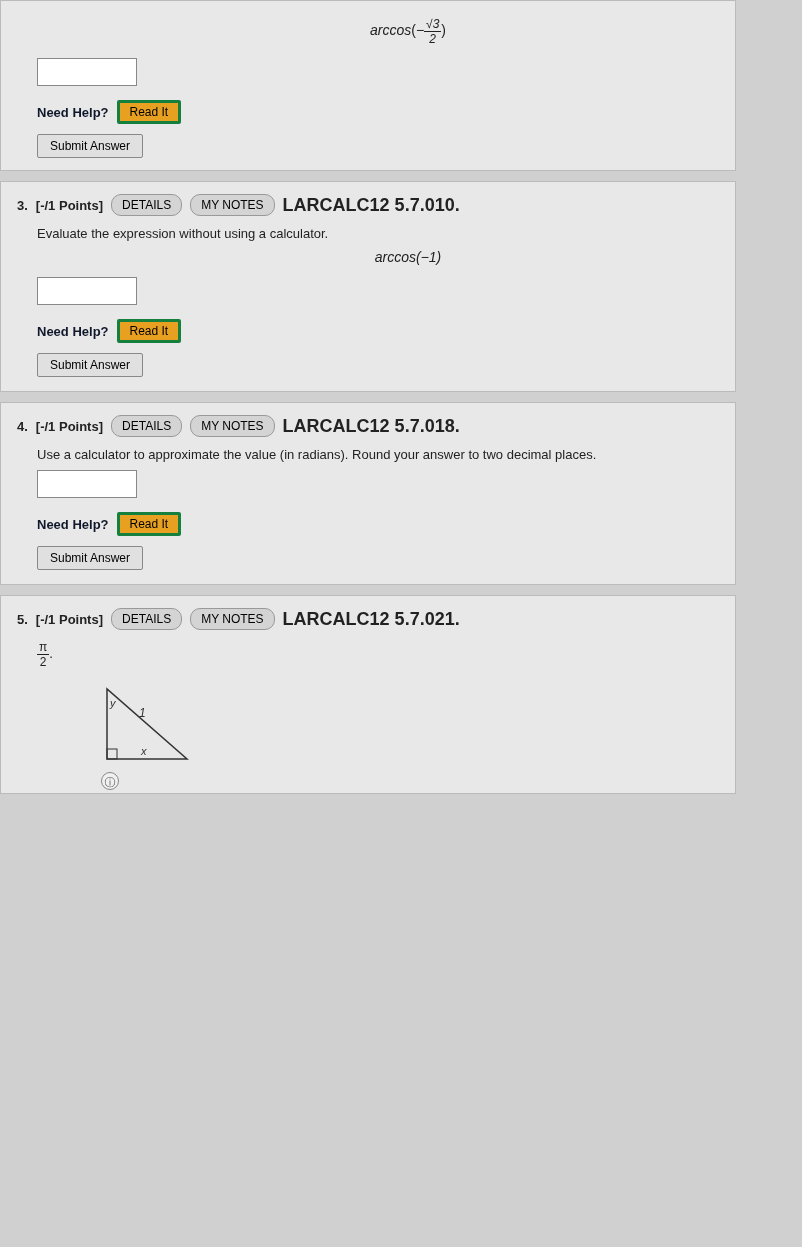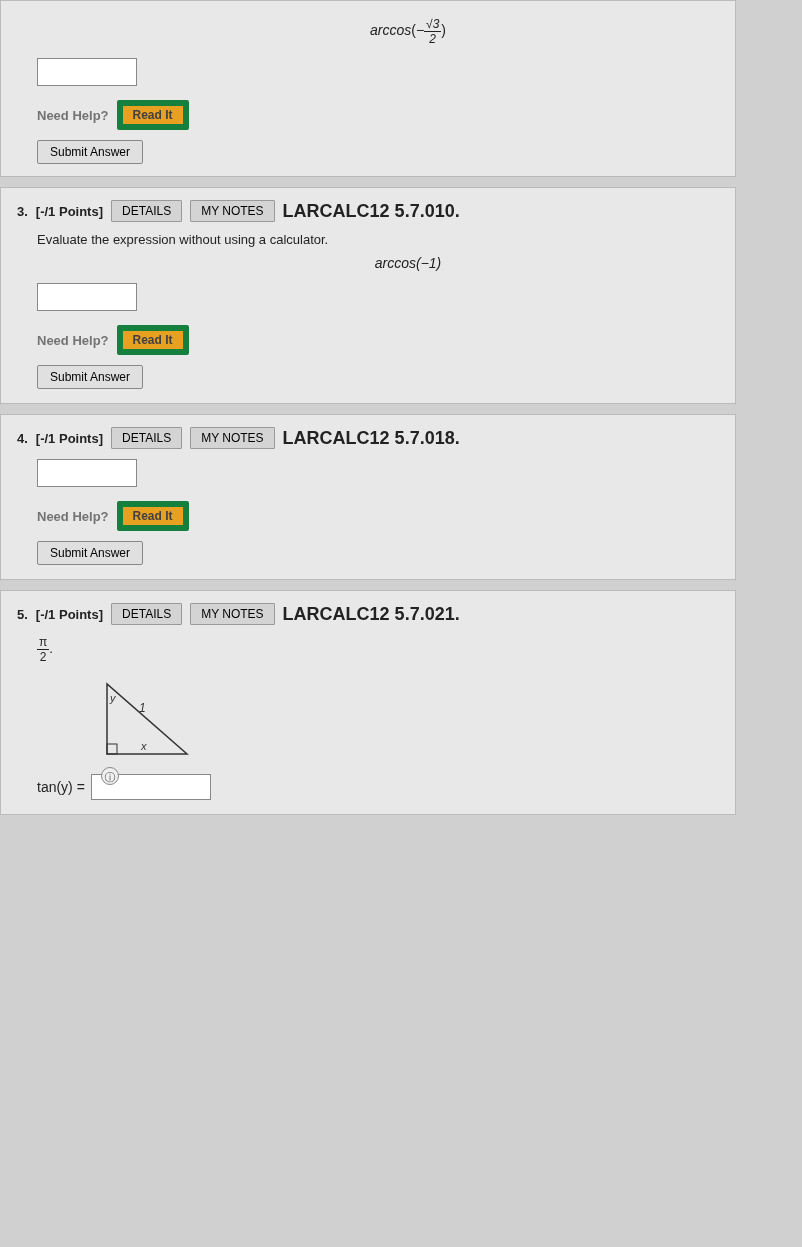--- a/index.html
+++ b/index.html
@@ -31,21 +31,21 @@
     .header-label {
       font-weight: bold;
       font-size: 13px;
     }
     .details-btn, .mynotes-btn {
       background: #d4d4d4;
       border: 1px solid #999;
       padding: 3px 10px;
       font-size: 12px;
       cursor: pointer;
-      border-radius: 1px;
+      border-radius: 10px;
     }
     .larcalc-label {
       font-weight: bold;
       font-size: 18px;
     }
     .question-content {
       padding-left: 20px;
     }
     .question-text {
       font-size: 13px;
@@ -64,33 +64,33 @@
       height: 28px;
       margin-bottom: 14px;
     }
     .need-help-row {
       display: flex;
       align-items: center;
       gap: 8px;
       margin-bottom: 10px;
     }
     .need-help-label {
-      color: #737373;
+      color: #0f172a;
       font-weight: bold;
       font-size: 13px;
     }
     .read-it-btn {
       background: #e8a020;
-      border: 6px solid #15803d;
+      border: 3px solid #15803d;
       padding: 2px 10px;
       font-size: 12px;
       cursor: pointer;
       border-radius: 2px;
-      color: #404040;
-      font-weight: bold;
+      color: #000000;
+      font-weight: normal;
     }
     .submit-btn {
       background: #e0e0e0;
       border: 1px solid #888;
       padding: 4px 12px;
       font-size: 12px;
       cursor: pointer;
       border-radius: 2px;
     }
     
@@ -203,20 +203,21 @@
 
   <div class="question-block">
     <div class="question-header">
       <span class="header-label">4.</span>
       <span class="header-label">[-/1 Points]</span>
       <button class="details-btn">DETAILS</button>
       <button class="mynotes-btn">MY NOTES</button>
       <span class="larcalc-label">LARCALC12 5.7.018.</span>
     </div>
     <div class="question-content">
+      <div class="question-text">Use a calculator to approximate the value (in radians). Round your answer to two decimal places.</div>
       <div class="answer-box"></div>
       <div class="need-help-row">
         <span class="need-help-label">Need Help?</span>
         <button class="read-it-btn">Read It</button>
       </div>
       <button class="submit-btn">Submit Answer</button>
     </div>
   </div>
 
   <div class="separator"></div>
@@ -245,20 +246,16 @@
           <rect x="10" y="70" width="10" height="10" fill="none" stroke="#333" stroke-width="1"></rect>
 
           <text x="42" y="38" font-size="12" font-style="italic" fill="#333">1</text>
 
           <text x="13" y="28" font-size="11" font-style="italic" fill="#333">y</text>
 
           <text x="44" y="76" font-size="11" font-style="italic" fill="#333">x</text>
         </svg>
         <span class="info-circle">ⓘ</span>
       </div>
-      <div class="tan-row">
-        <span class="tan-label">tan(y) =</span>
-        <div class="tan-input"></div>
-      </div>
     </div>
   </div>
 
 </div>
 
 </body></html>

